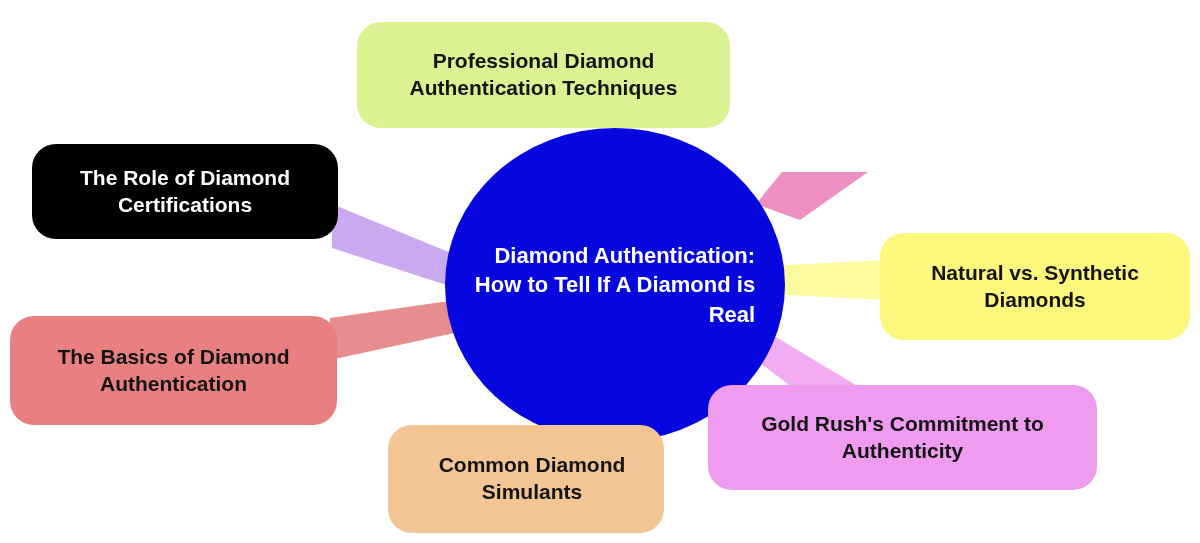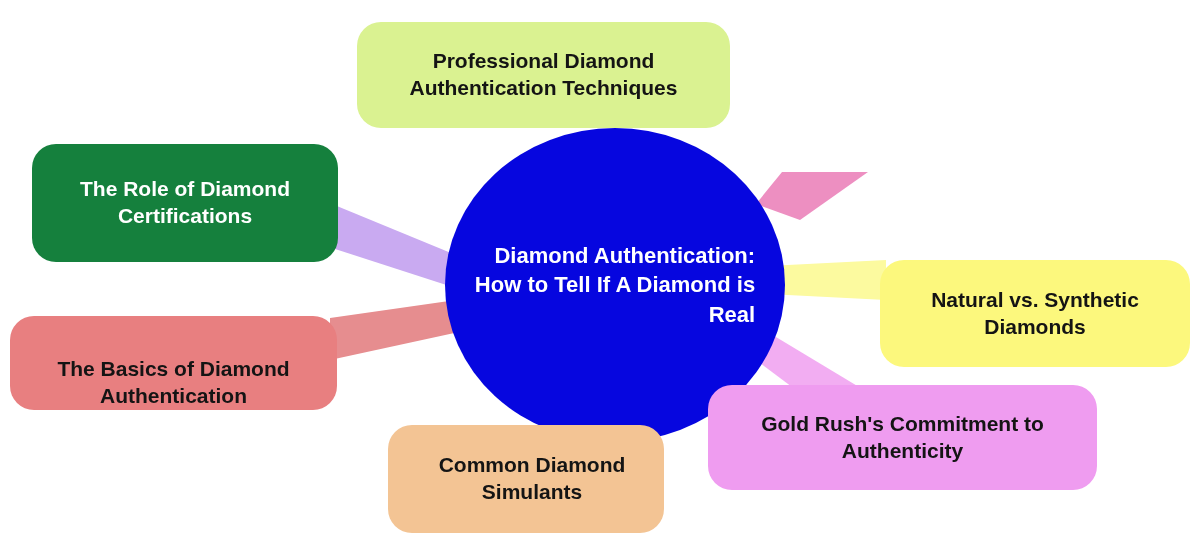--- a/index.html
+++ b/index.html
@@ -47,25 +47,25 @@
     text-align: center;
     font-size: 21px;
     font-weight: bold;
     line-height: 1.28;
     color: #141414;
     padding: 0 16px;
     box-sizing: border-box;
   }
   .node-professional { left: 357px; top: 22px;  width: 373px; height: 106px; background: #daf291; }
   .node-whytrust     { left: 778px; top: 73px;  width: 344px; height: 105px; background: #ed8fc1; }
-  .node-natural      { left: 880px; top: 233px; width: 310px; height: 107px; background: #fcf87d; margin-top: 27px; }
+  .node-natural      { left: 880px; top: 233px; width: 310px; height: 107px; background: #fcf87d; }
   .node-commitment   { left: 708px; top: 385px; width: 389px; height: 105px; background: #ef9cf0; align-items: center; }
   .node-simulants    { left: 388px; top: 425px; width: 276px; height: 108px; background: #f3c494; padding-left: 28px; }
-  .node-basics       { left: 10px;  top: 316px; width: 327px; height: 94px; background: #e87f80; align-items: flex-end; }
-  .node-role         { left: 32px;  top: 144px; width: 306px; height: 118px; background: #15803d; color: #ffffff; }
+  .node-basics       { left: 10px;  top: 316px; width: 327px; height: 109px; background: #e87f80; }
+  .node-role         { left: 32px;  top: 144px; width: 306px; height: 95px; background: #000000; color: #ffffff; }
 </style>
 </head>
 <body>
 
 <div class="stage">
 
   <svg class="connectors" viewBox="0 0 1200 543" aria-hidden="true">
     <polygon points="332,204 332,248 502,303 502,274" fill="#c9aaf1"></polygon>
     <polygon points="330,318 505,293 505,322 330,360" fill="#e68d8f"></polygon>
     <polygon points="768,266 886,260 886,300 768,294" fill="#fcfa9f"></polygon>

